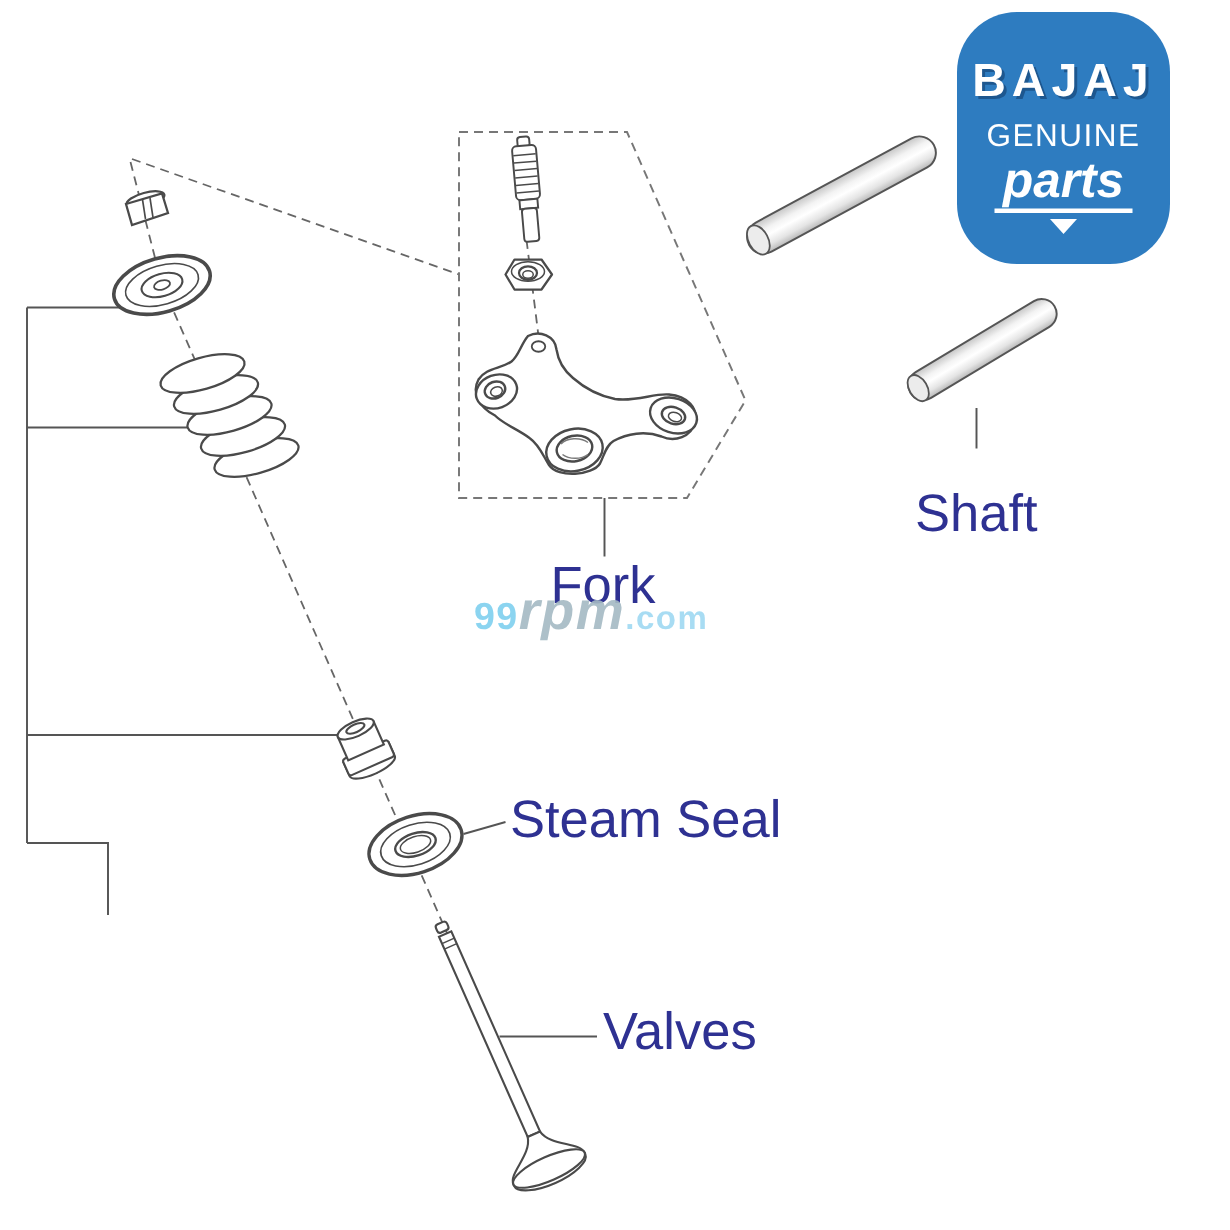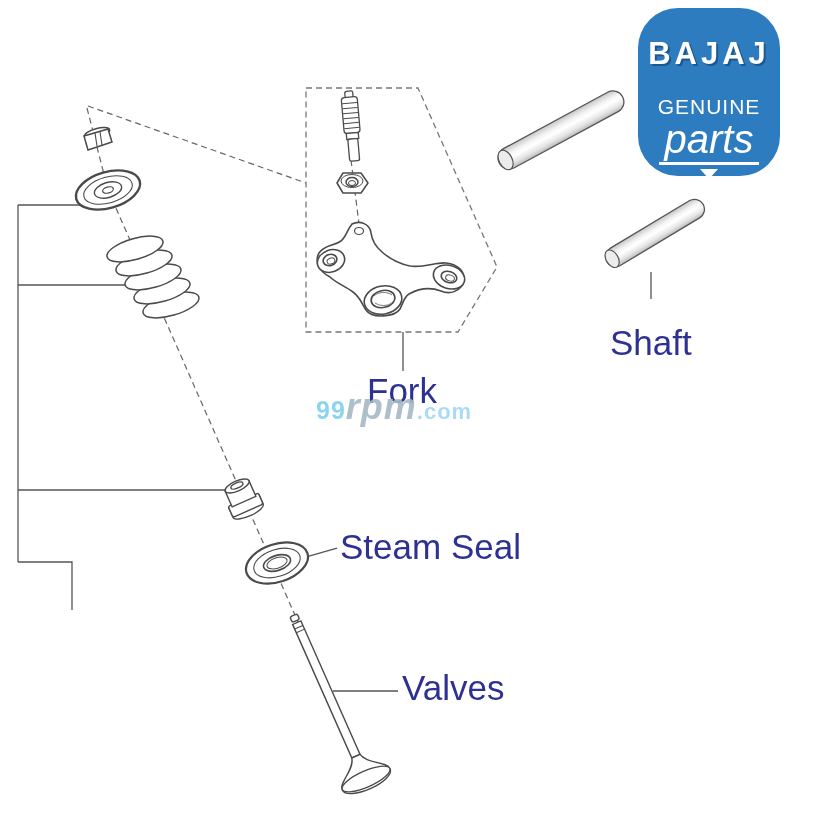--- a/index.html
+++ b/index.html
@@ -17,22 +17,22 @@
   .watermark{position:absolute;left:316px;top:386px;display:flex;align-items:baseline;
              opacity:.9;letter-spacing:1px;}
   .wm-99{font-size:25px;font-weight:bold;color:#7fd0ef;}
   .wm-rpm{font-size:36px;font-weight:bold;color:#a5bac4;font-style:italic;}
   .wm-com{font-size:22px;font-weight:bold;color:#9fd9f2;}
 
   .logo{position:absolute;left:638px;top:8px;width:142px;height:168px;background:#2e7cc0;
         border-radius:40px;color:#ffffff;text-align:center;box-sizing:border-box;}
   .logo-brand{margin-top:28px;font-size:31px;font-weight:bold;letter-spacing:4px;
               text-shadow:2px 2px 0 rgba(17,56,102,.55);}
-  .logo-genuine{margin-top:23px;font-size:21px;letter-spacing:1px;}
-  .logo-parts{display:inline-block;font-size:40px;font-style:italic;font-weight:normal;
+  .logo-genuine{margin-top:7px;font-size:21px;letter-spacing:1px;}
+  .logo-parts{display:inline-block;font-size:33px;font-style:italic;font-weight:bold;
               line-height:1;padding:0 6px 3px;border-bottom:3px solid #ffffff;}
   .logo-arrow{width:0;height:0;border-left:9px solid transparent;border-right:9px solid transparent;
               border-top:10px solid #ffffff;margin:4px auto 0;}
 </style>
 </head>
 <body>
 
 <div id="stage">
 
   <svg id="diagram-svg" width="820" height="820" viewBox="0 0 820 820">

